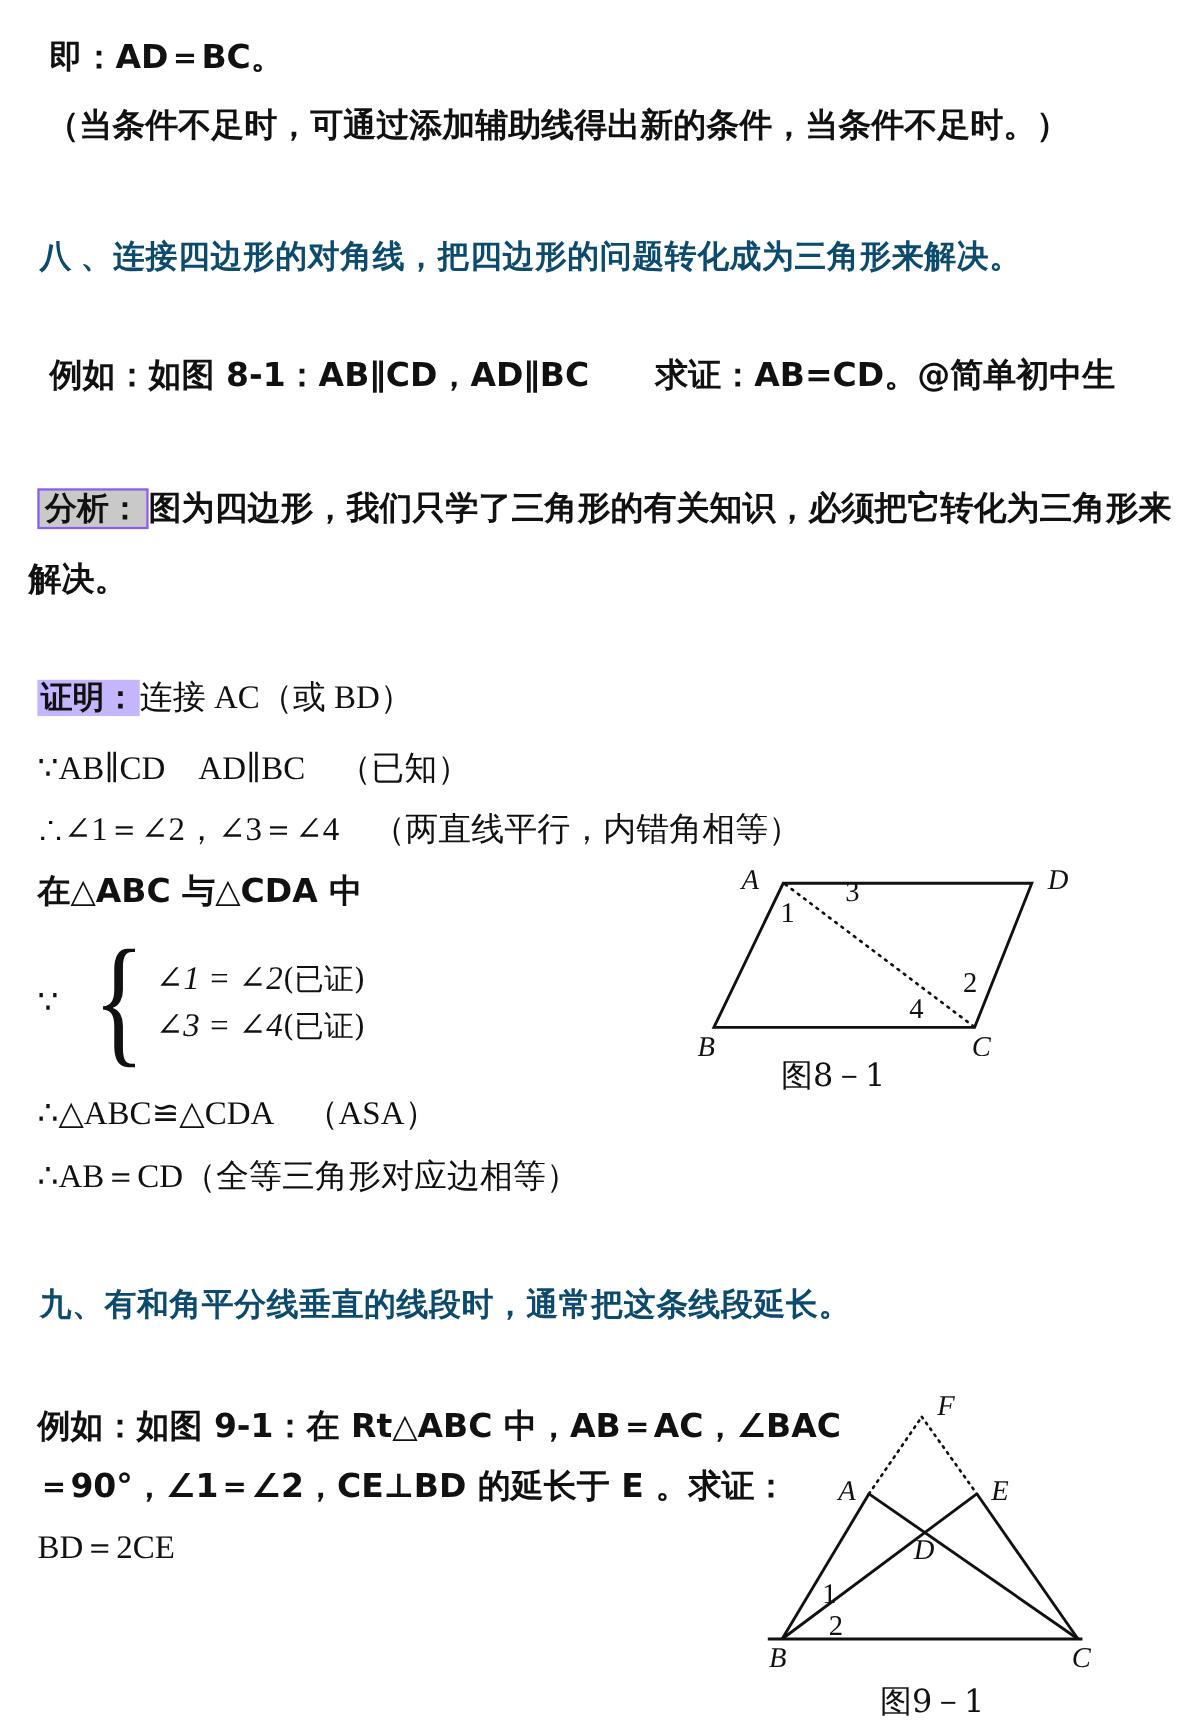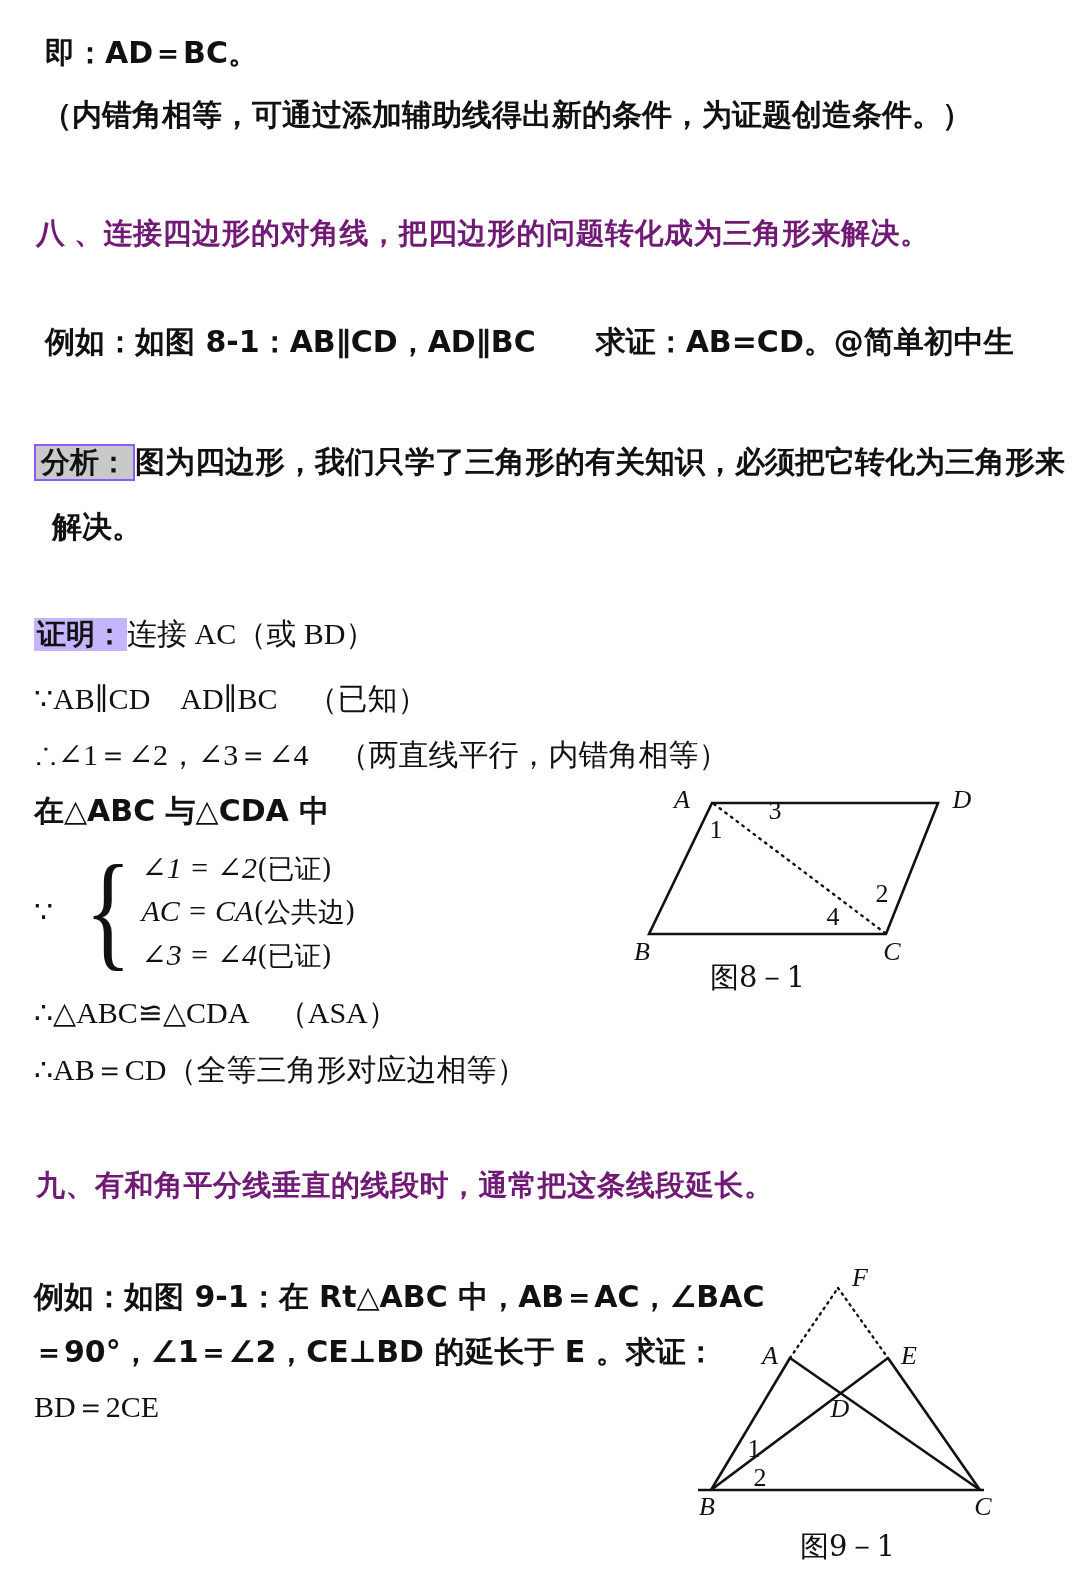--- a/index.html
+++ b/index.html
@@ -31,22 +31,22 @@
     font-family: "Liberation Serif", "DejaVu Serif", serif;
   }
   .mixed {
     font-family: "Liberation Serif", "DejaVu Serif", serif;
   }
 
   
   .heading {
     position: absolute;
     white-space: nowrap;
-    color: #701a75;
-    font-family: Liberation Sans, sans-serif;
+    color: #0c4a6e;
+    font-family: Liberation Serif, serif;
     font-weight: 700;
     font-size: 29px;
     letter-spacing: 0.5px;
   }
 
   
   .tag-box {
     display: inline-block;
     background: #c9c9c9;
     border: 2px solid #8b5cf6;
@@ -146,36 +146,36 @@
 </head>
 <body>
 
 <div class="page">
 
   <div class="line mixed" style="left:45px; top:38px;">
     <span class="sans-run">即：AD＝BC。</span>
   </div>
 
   <div class="line" style="left:42px; top:100px;">
-    <span class="sans-run">（内错角相等，可通过添加辅助线得出新的条件，为证题创造条件。）</span>
+    <span class="sans-run">（当条件不足时，可通过添加辅助线得出新的条件，当条件不足时。）</span>
   </div>
 
   <div class="heading" style="left:36px; top:214px;">
     <span>八 、连接四边形的对角线，把四边形的问题转化成为三角形来解决。</span>
   </div>
 
   <div class="line" style="left:34px; top:327px;">
     <span class="sans-run" style="font-weight:700;margin-left:11px;">例如：如图 8-1：AB∥CD，AD∥BC　　求证：AB=CD。@简单初中生</span>
   </div>
 
   <div class="line" style="left:34px; top:444px;">
     <span class="tag-box">分析：</span><span class="sans-run">图为四边形，我们只学了三角形的有关知识，必须把它转化为三角形来</span>
   </div>
 
-  <div class="line" style="left:52px; top:512px;">
+  <div class="line" style="left:26px; top:512px;">
     <span class="sans-run">解决。</span>
   </div>
 
   <div class="line" style="left:34px; top:618px;">
     <span class="tag-hl">证明：</span><span class="serif-run" style="font-size:30px;">连接 AC（或 BD）</span>
   </div>
 
   <div class="line" style="left:34px; top:684px;">
     <span class="serif-run">∵AB∥CD　AD∥BC　（已知）</span>
   </div>
@@ -186,21 +186,20 @@
 
   <div class="line" style="left:34px; top:796px;">
     <span class="sans-run">在△ABC 与△CDA 中</span>
   </div>
 
   <div class="sys" style="left:34px; top:846px; height:130px;">
     <span class="sys-because">∵</span>
     <span class="brace">{</span>
     <span class="sys-rows">
       <span class="sys-row"><span>∠1 = ∠2</span><span class="zh">(已证)</span></span>
-      <span class="sys-row"><span>AC = CA</span><span class="zh">(公共边)</span></span>
       <span class="sys-row"><span>∠3 = ∠4</span><span class="zh">(已证)</span></span>
     </span>
   </div>
 
   <div class="line" style="left:34px; top:998px;">
     <span class="serif-run">∴△ABC≌△CDA　（ASA）</span>
   </div>
 
   <div class="line" style="left:34px; top:1055px;">
     <span class="serif-run">∴AB＝CD（全等三角形对应边相等）</span>

